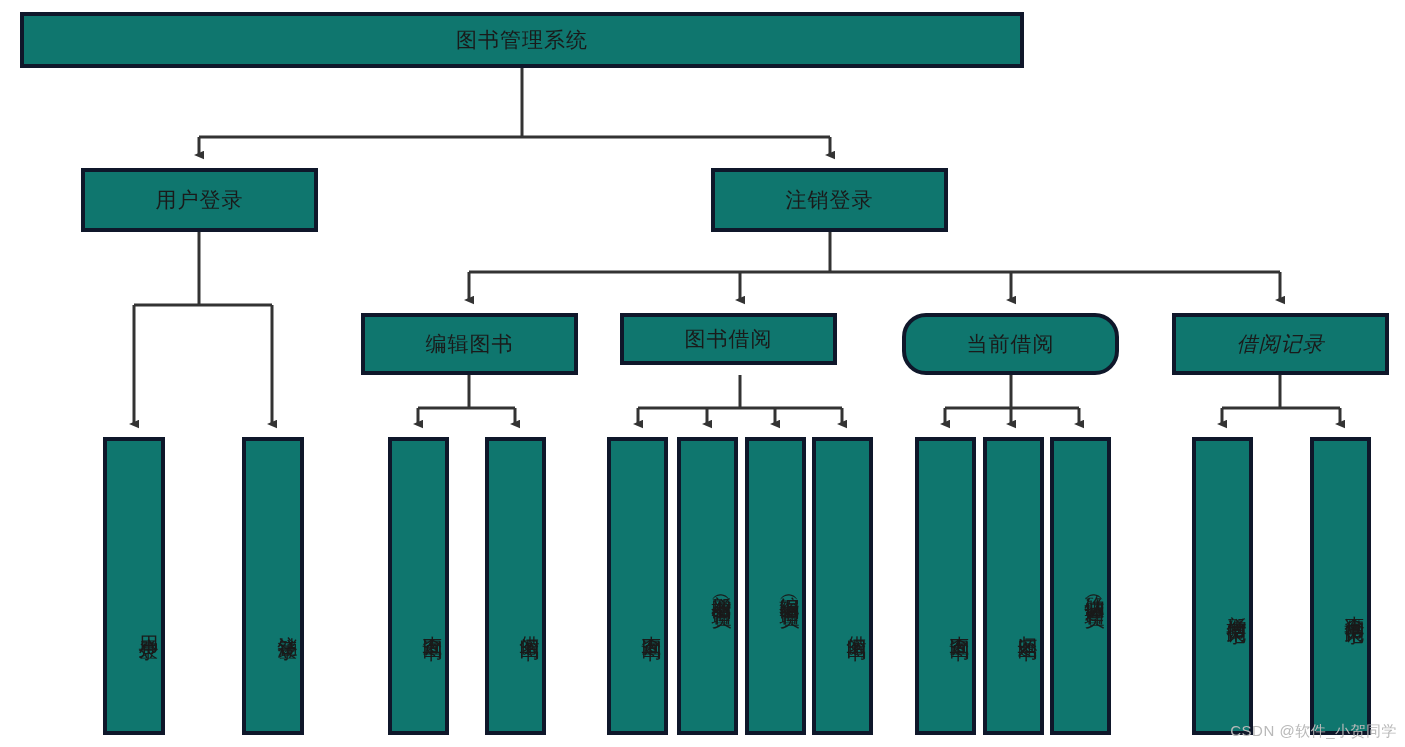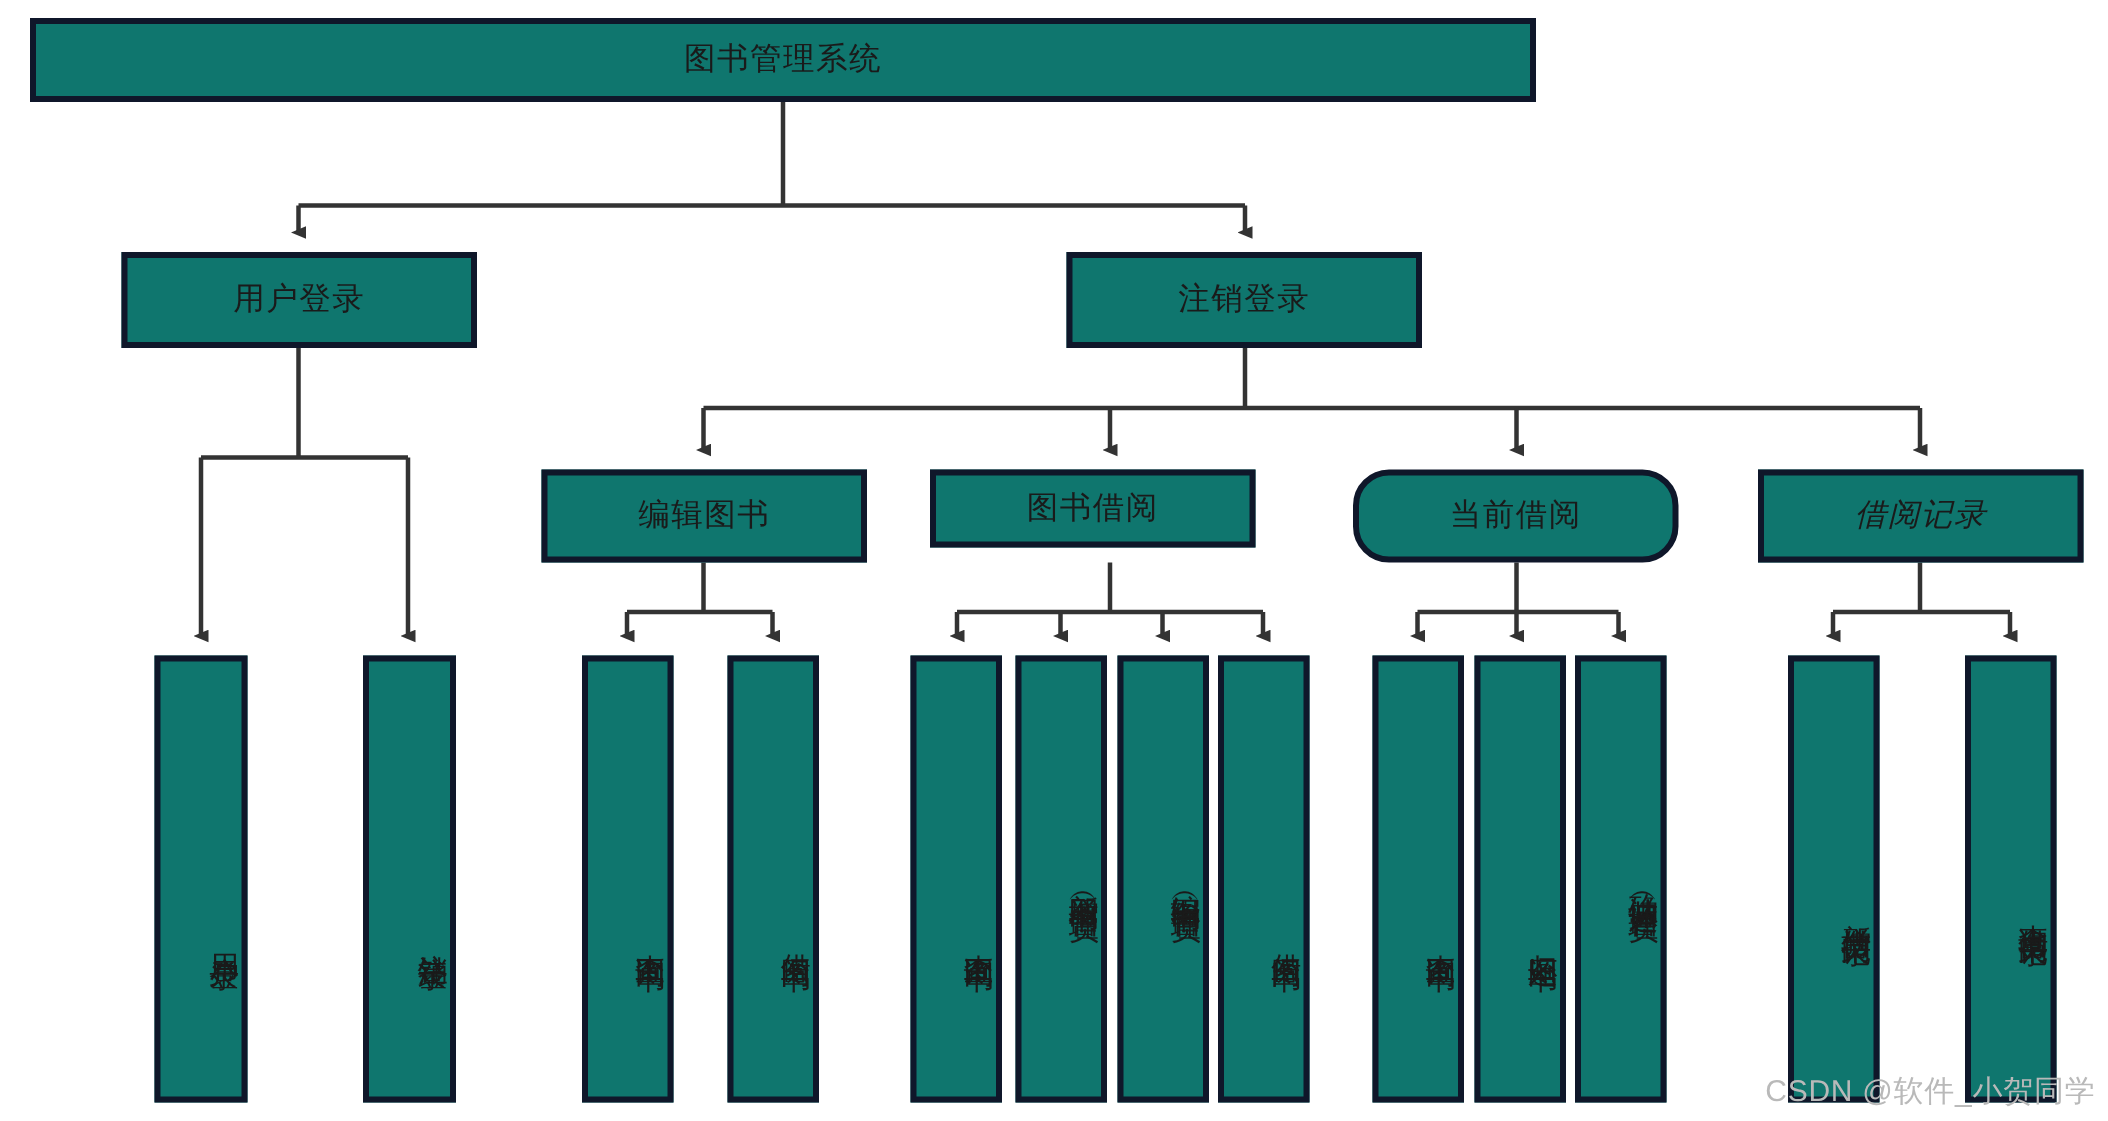--- a/index.html
+++ b/index.html
@@ -54,21 +54,21 @@
     text-orientation: upright;
     display: block;
   }
   .node.vert.top-align {
     padding-top: 6px;
   }
   .watermark {
     position: absolute;
     right: 8px;
     bottom: 6px;
-    font-size: 20px;
+    font-size: 15px;
     color: #b9b9b9;
     letter-spacing: 0.5px;
     white-space: nowrap;
     z-index: 5;
   }
 </style>
 </head>
 <body>
 
 <div id="diagram-root">

